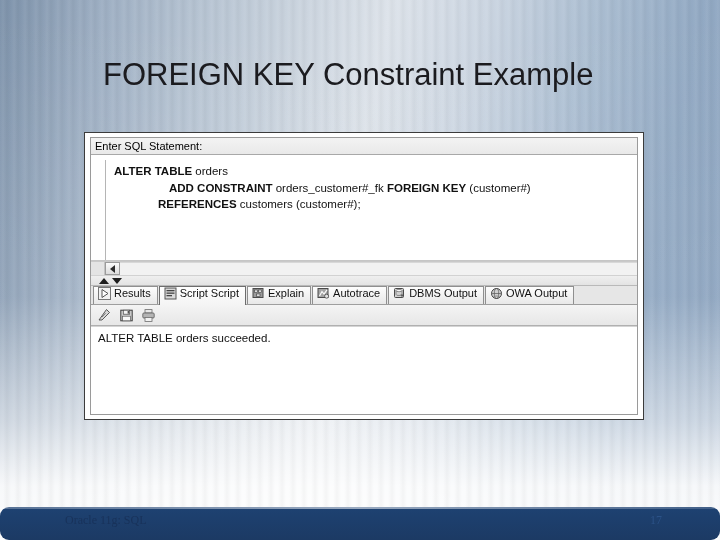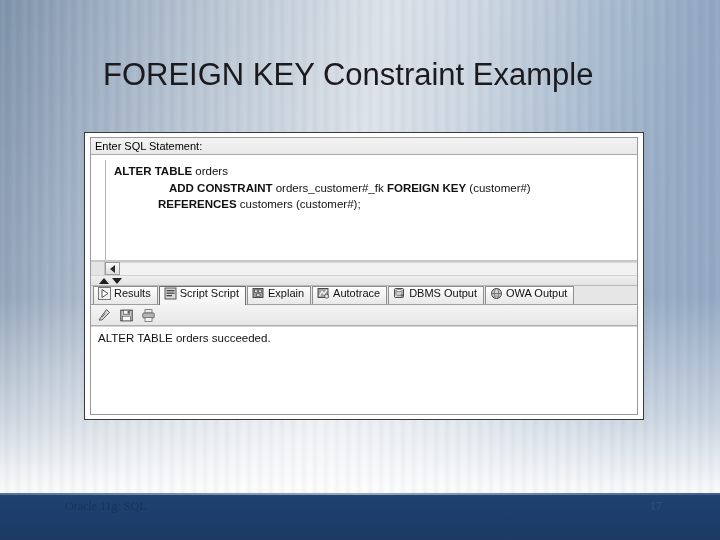--- a/index.html
+++ b/index.html
@@ -248,22 +248,23 @@
     color: #111;
     white-space: pre;
   }
 
   
   #footer {
     position: absolute;
     left: 0;
     bottom: 0;
     width: 720px;
-    height: 47px;
+    height: 33px;
     background: linear-gradient(180deg,#1e4272 0%, #1d3f6d 35%, #1c3a64 100%);
+    border-radius: 9px;
   }
   #footer-hl {
     position: absolute;
     left: 0; top: 0; width: 720px; height: 2px;
     background: linear-gradient(90deg, rgba(255,255,255,0.25), rgba(255,255,255,0.55), rgba(255,255,255,0.15));
   }
   #footer-left {
     position: absolute;
     left: 65px;
     top: 6px;

